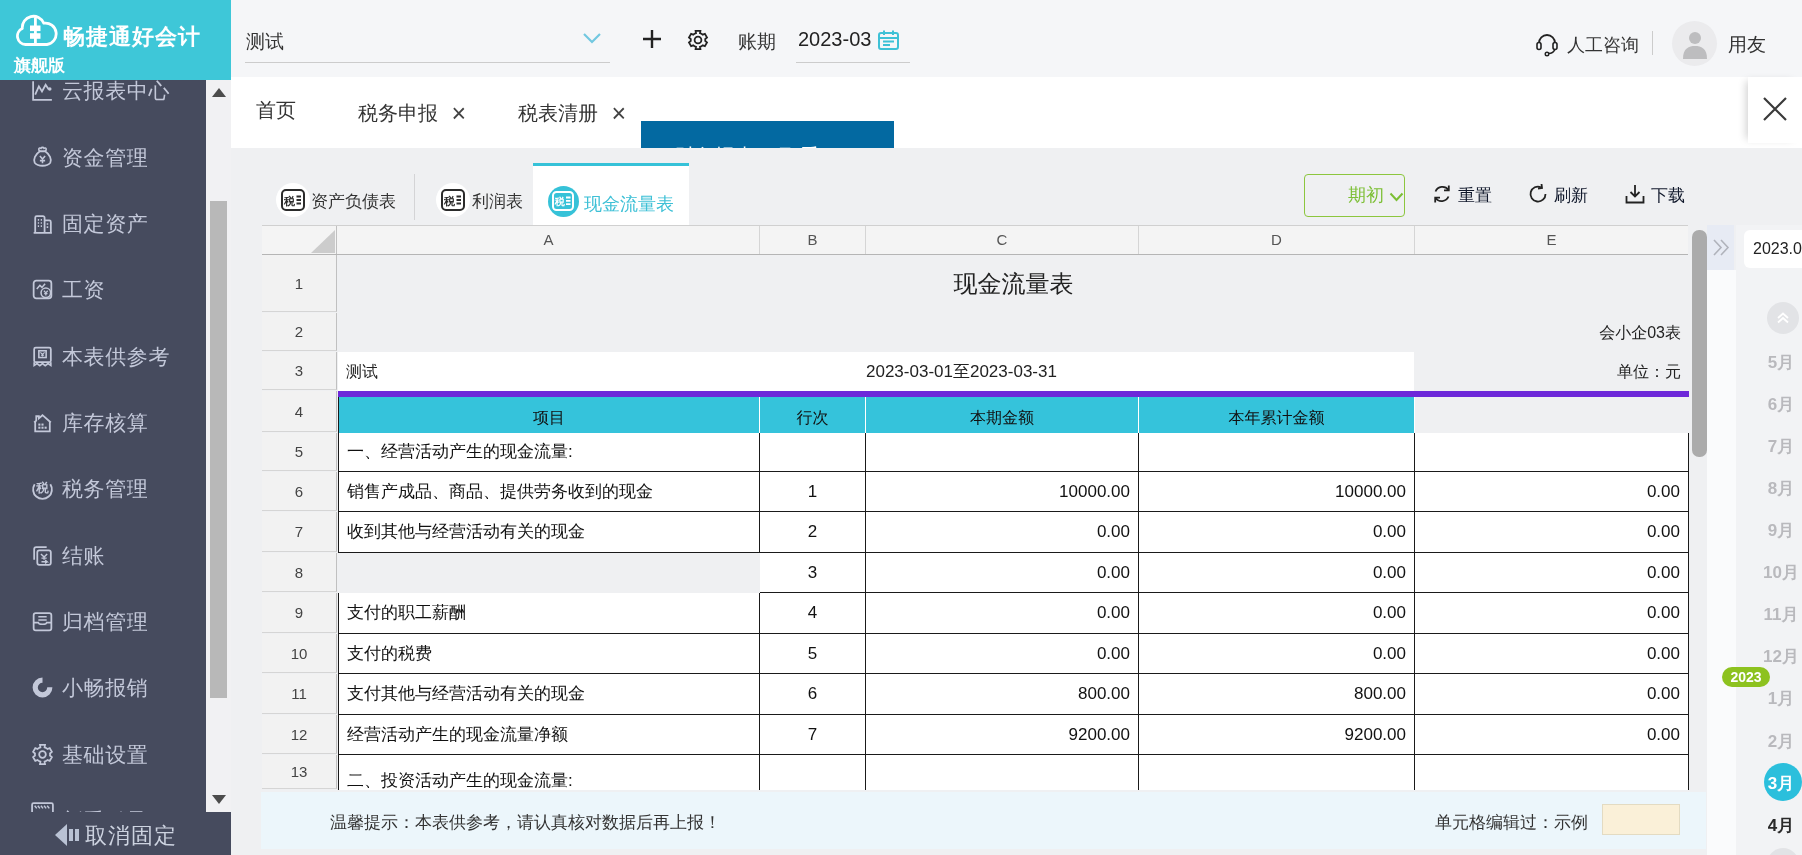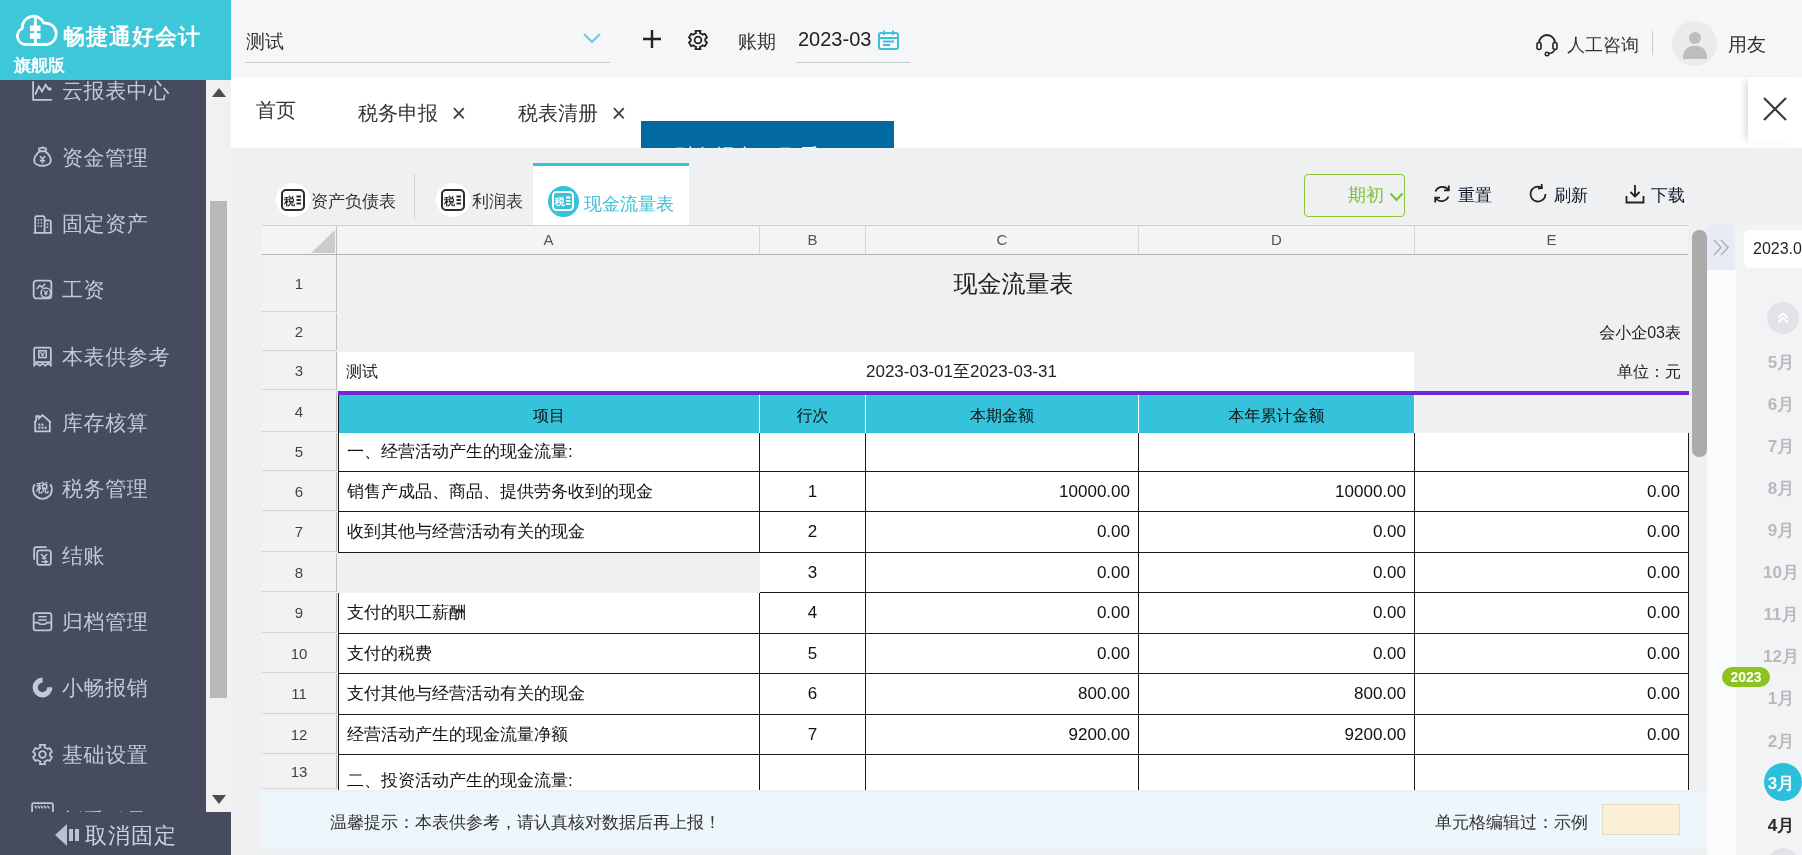--- a/index.html
+++ b/index.html
@@ -208,21 +208,21 @@
       </div>
     <div id="rows13">
       <div style="position:absolute;left:76px;top:30px;width:1351px;height:58px;text-align:center;font-size:24px;color:#222;line-height:58px">现金流量表</div>
       <div style="position:absolute;left:76px;top:88px;width:1343px;height:39px;text-align:right;font-size:16px;color:#222;line-height:39px">会小企03表</div>
       <div style="position:absolute;left:76px;top:127px;width:1076px;height:39px;background:#fff"></div>
       <div style="position:absolute;left:84px;top:127px;font-size:16px;color:#222;line-height:39px">测试</div>
       <div style="position:absolute;left:604px;top:127px;width:549px;font-size:17px;color:#222;line-height:39px">2023-03-01至2023-03-31</div>
       <div style="position:absolute;left:76px;top:127px;width:1343px;text-align:right;font-size:16px;color:#222;line-height:39px">单位：元</div>
       </div>
     <div id="grid">
-      <div class="row" style="top:0px;height:48px;border-top:4px solid #6d28d9">
+      <div class="row" style="top:0px;height:48px;border-top:6px solid #6d28d9">
           <div class="c c0 ctr" style="background:#35c3db;border-right:1px solid #fff;border-bottom:1px solid #1a1a1a;line-height:41px;font-size:16px">项目</div>
           <div class="c c1 ctr" style="background:#35c3db;border-right:1px solid #fff;border-bottom:1px solid #1a1a1a;line-height:41px;font-size:16px">行次</div>
           <div class="c c2 ctr" style="background:#35c3db;border-right:1px solid #fff;border-bottom:1px solid #1a1a1a;line-height:41px;font-size:16px">本期金额</div>
           <div class="c c3 ctr" style="background:#35c3db;border-right:1px solid #fff;border-bottom:1px solid #1a1a1a;line-height:41px;font-size:16px">本年累计金额</div>
         </div>
       <div class="row" style="top:42px;height:39px">
           <div class="c c0" style="padding-left:8px;line-height:38px">一、经营活动产生的现金流量:</div>
           <div class="c c1" style="text-align:center;line-height:38px"></div>
           <div class="c c2" style="text-align:right;padding-right:8px;line-height:38px"></div>
           <div class="c c3" style="text-align:right;padding-right:8px;line-height:38px"></div>

